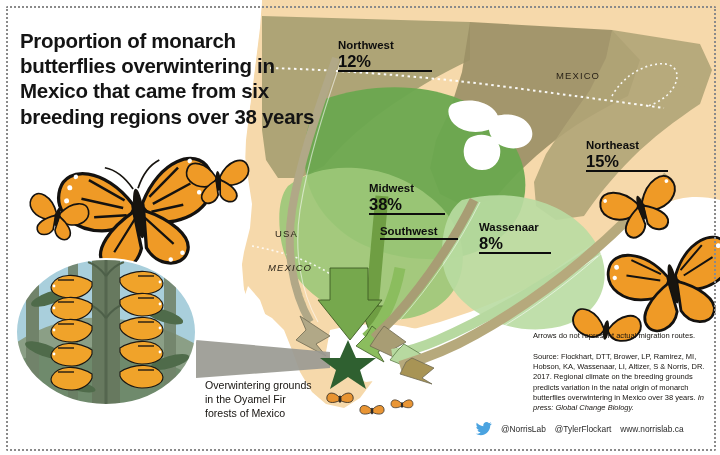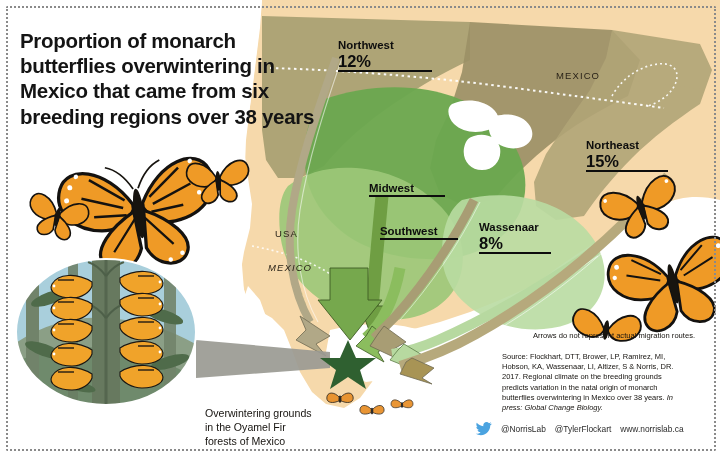--- a/index.html
+++ b/index.html
@@ -10,24 +10,24 @@
   .map-layer{position:absolute;left:0;top:0;width:720px;height:455px;}
   .title{position:absolute;left:20px;top:28px;width:300px;z-index:20;
          font-size:20.5px;line-height:1.23;font-weight:700;color:#141414;
          letter-spacing:-0.3px;}
   .countrylabel{position:absolute;z-index:18;font-size:9.5px;color:#2a2318;letter-spacing:1.1px;}
   .reglabel{position:absolute;z-index:22;color:#0d0d0d;}
   .reglabel .nm{font-size:11.4px;font-weight:700;line-height:1.05;white-space:nowrap;}
   .reglabel .pc{font-size:16.5px;font-weight:700;line-height:1.12;}
   .reglabel .rule{height:2px;background:#0d0d0d;margin-top:0px;}
   .caption{position:absolute;left:205px;top:379px;z-index:25;
-           font-size:10.6px;line-height:1.32;color:#16130f;margin-top:28px;}
+           font-size:10.6px;line-height:1.32;color:#16130f;}
   .note{position:absolute;left:533px;top:331px;width:180px;z-index:25;
         font-size:7.6px;color:#16130f;line-height:1.3;}
-  .source{position:absolute;left:502px;top:352px;width:182px;z-index:25;
+  .source{position:absolute;left:533px;top:352px;width:182px;z-index:25;
           font-size:7.5px;line-height:1.36;color:#16130f;}
   .source .ital{font-style:italic;}
   .social{position:absolute;left:475px;top:422px;z-index:25;display:flex;
           align-items:center;gap:9px;font-size:8.4px;color:#2b2b2b;}
   .social .bird{display:block;width:17px;height:14px;}
   .photo{position:absolute;left:14px;top:258px;width:185px;height:148px;z-index:24;}
 </style>
 </head>
 <body>
 
@@ -321,20 +321,21 @@
 
 
   <div class="reglabel" style="left:586px;top:140px;width:82px;">
     <div class="nm">Northeast</div>
     <div class="pc">15%</div>
     <div class="rule"></div>
   </div>
 
   <div class="reglabel" style="left:369px;top:139px;width:76px;margin-top:44px;">
     <div class="nm">Midwest</div>
+    <div class="pc">38%</div>
     <div class="rule"></div>
   </div>
 
   <div class="reglabel" style="left:380px;top:226px;width:78px;">
     <div class="nm">Southwest</div>
     <div class="rule"></div>
   </div>
 
   <div class="reglabel" style="left:479px;top:222px;width:72px;">
     <div class="nm">Wassenaar</div>

